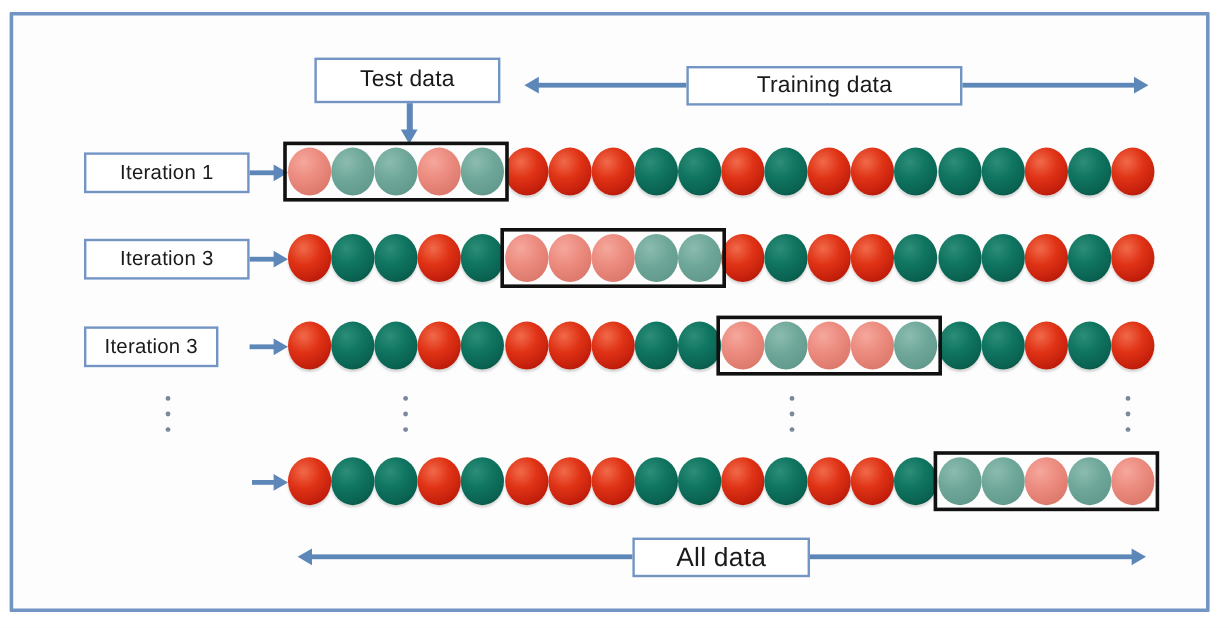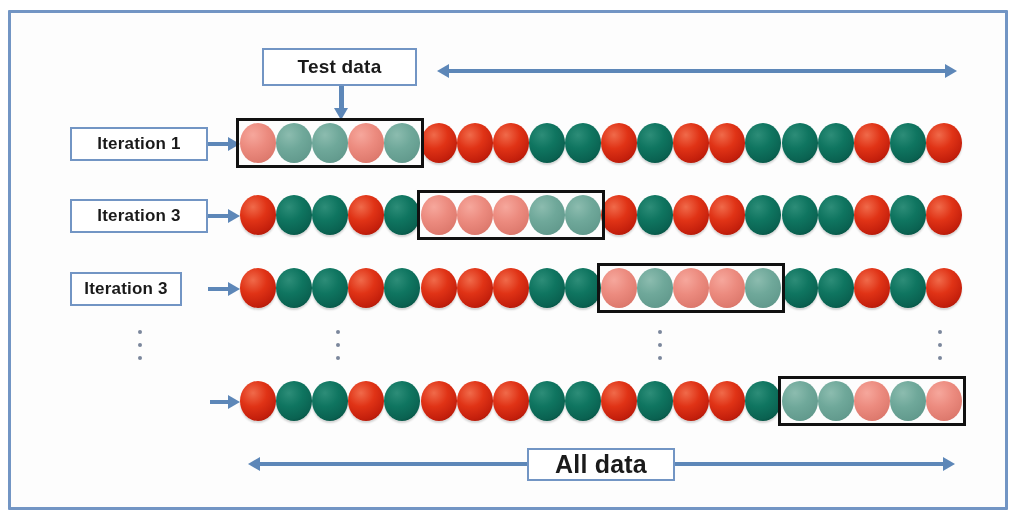--- a/index.html
+++ b/index.html
@@ -22,35 +22,35 @@
   }
 
   
   .labelbox{
     position:absolute;
     border:2px solid #7295c4;
     background:#ffffff;
     box-sizing:border-box;
     display:flex;align-items:center;justify-content:center;
     color:#1a1a1a;
-    font-weight:700;
+    font-weight:400;
     white-space:nowrap;
     letter-spacing:.2px;
   }
 
   
   .iter-label{height:34px;font-size:17px;}
   #iter1{left:70px;top:127px;width:138px;}
   #iter2{left:70px;top:199px;width:138px;}
   #iter3{left:70px;top:272px;width:112px;}
   #iter4{left:58px;top:385px;width:152px;font-size:16px;}
 
   #testbox{left:262px;top:48px;width:155px;height:38px;font-size:19px;}
   #trainbox{left:572px;top:55px;width:230px;height:33px;font-size:19px;}
-  #alldatabox{left:527px;top:448px;width:148px;height:33px;font-size:25px;}
+  #alldatabox{left:527px;top:448px;width:148px;height:33px;font-size:22px;}
 
   
   .lead-arrow{position:absolute;height:10px;}
   .lead-arrow .shaft{
     position:absolute;left:0;top:3px;height:4px;width:calc(100% - 10px);
     background:#5d87b8;
   }
   .lead-arrow .head{
     position:absolute;right:0;top:-2px;
     width:0;height:0;
@@ -145,20 +145,21 @@
   <div id="testarrow">
     <div class="shaft"></div>
       <div class="head"></div>
   </div>
 
   <div class="dbl-arrow" id="trainarrow">
     <div class="hl"></div>
       <div class="shaft"></div>
       <div class="hr"></div>
   </div>
+  <div class="labelbox" id="trainbox">Training data</div>
 
   <div class="labelbox iter-label" id="iter1">Iteration 1</div>
   <div class="labelbox iter-label" id="iter2">Iteration 3</div>
   <div class="labelbox iter-label" id="iter3">Iteration 3</div>
 
   <div class="lead-arrow" id="lead1">
     <div class="shaft"></div>
       <div class="head"></div>
     </div>
   <div class="lead-arrow" id="lead2">

